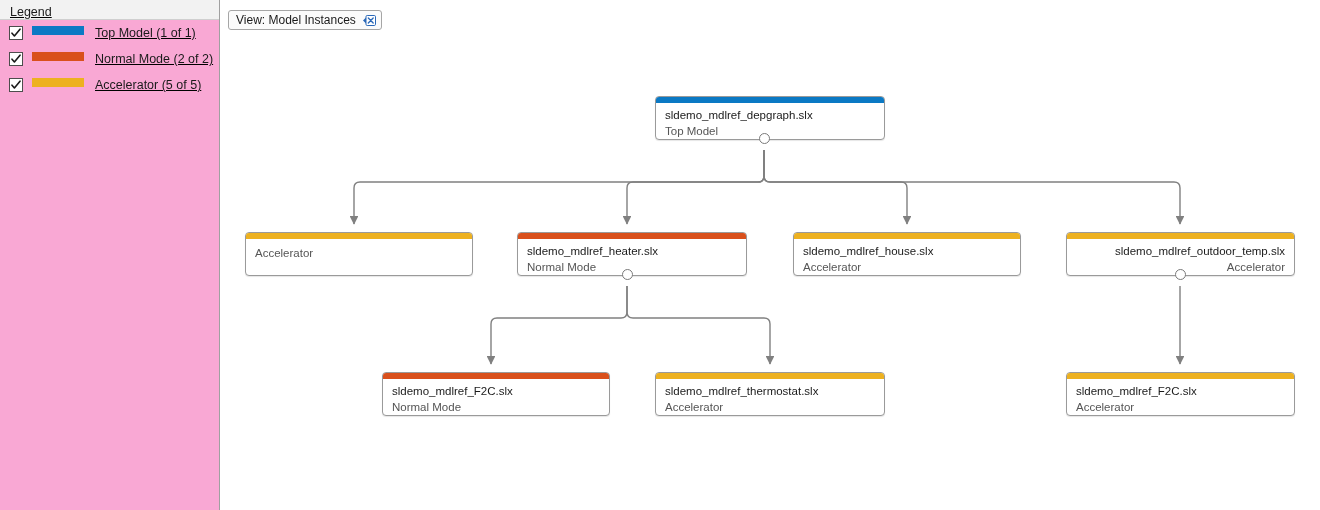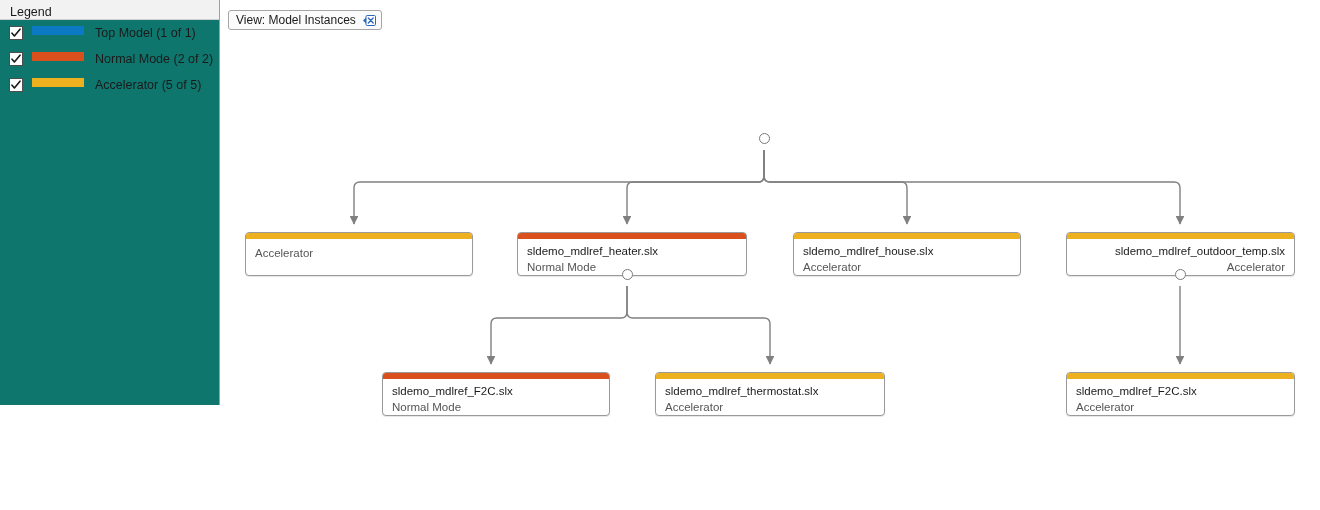--- a/index.html
+++ b/index.html
@@ -17,26 +17,27 @@
   #app {
     position: absolute;
     inset: 0;
     display: flex;
     background: #ffffff;
   }
 
   
   .legend-panel {
     width: 220px;
-    height: 405px;
-    background: #0f766e;
+    height: 510px;
+    background: #f9a8d4;
     border-right: 1px solid #a0a0a0;
     box-sizing: border-box;
     position: relative;
     flex: 0 0 220px;
+    text-decoration: underline;
   }
   .legend-title {
     font-size: 12.5px;
     color: #1a1a1a;
     padding: 4px 0 4px 10px;
     height: 20px;
     line-height: 16px;
     box-sizing: border-box;
     border-bottom: 1px solid #cfcfcf;
     background: #f2f2f2;
@@ -229,20 +230,27 @@
         <path d="M 544 150 L 544 176 Q 544 182 550 182 L 681 182 Q 687 182 687 188 L 687 224"></path>
         <path d="M 544 150 L 544 176 Q 544 182 550 182 L 954 182 Q 960 182 960 188 L 960 224"></path>
 
         <path d="M 407 286 L 407 312 Q 407 318 401 318 L 277 318 Q 271 318 271 324 L 271 364"></path>
         <path d="M 407 286 L 407 312 Q 407 318 413 318 L 544 318 Q 550 318 550 324 L 550 364"></path>
 
         <path d="M 960 286 L 960 364"></path>
       </g>
     </svg>
 
+    <div class="node" style="left:435px; top:96px; width:230px; height:44px;">
+      <div class="node-bar" style="background:#0b79c4"></div>
+      <div class="node-body">
+        <div class="node-name">sldemo_mdlref_depgraph.slx</div>
+        <div class="node-mode">Top Model</div>
+      </div>
+    </div>
     <div class="port" style="left:538.5px; top:133px;"></div>
 
     <div class="node" style="left:25px; top:232px; width:228px; height:44px;">
       <div class="node-bar" style="background:#edb120"></div>
       <div class="node-body">
         <div class="node-mode">Accelerator</div>
       </div>
     </div>
 
     <div class="node" style="left:297px; top:232px; width:230px; height:44px;">

